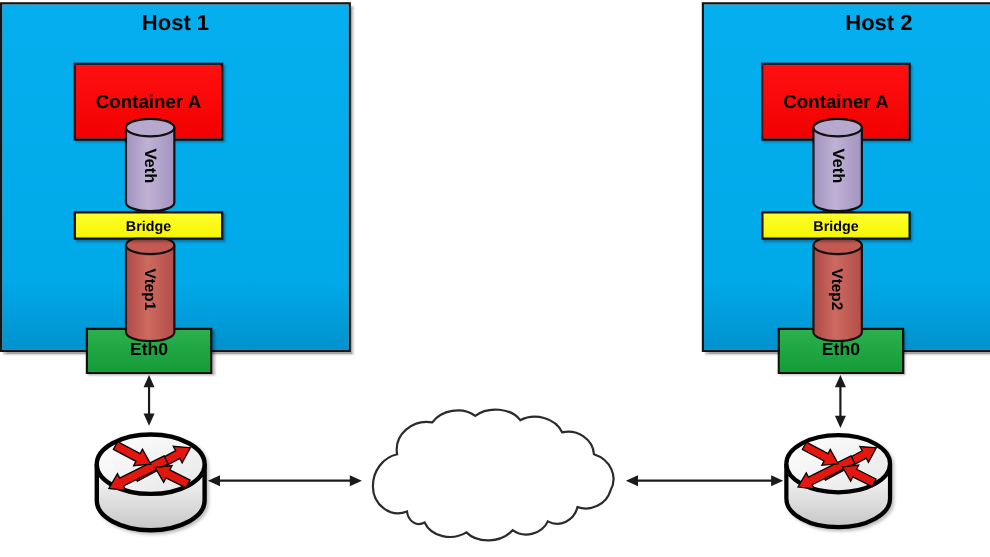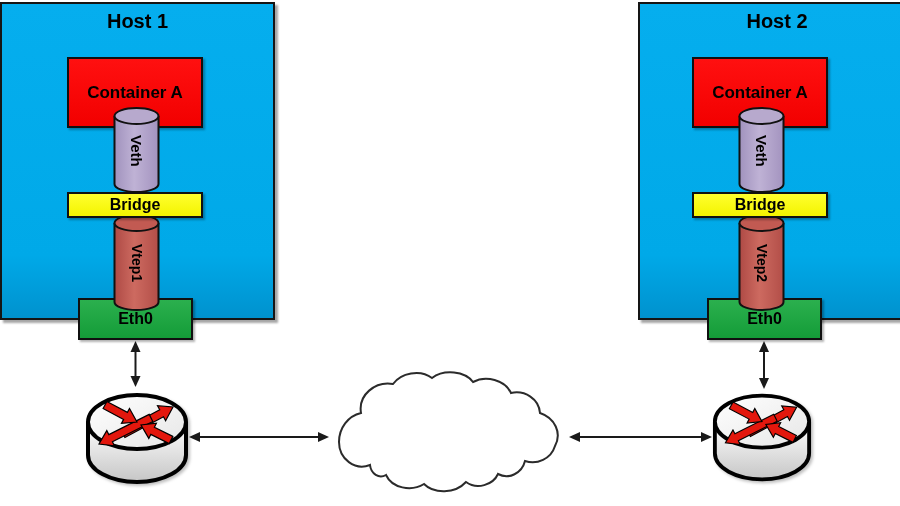--- a/index.html
+++ b/index.html
@@ -7,39 +7,40 @@
     width:900px;height:506px;position:relative;overflow:hidden;background:#ffffff;
     font-family:"Liberation Sans", sans-serif;color:#000;
   }
   
   .host{
     position:absolute;
     background:linear-gradient(180deg,#05AEEE 0%,#00A9E8 80%,#0092CE 100%);
     border:2px solid #151515;
     box-shadow:3px 3px 2px rgba(0,0,0,0.35);
     z-index:1;
+    padding-left:44px;
   }
   .host-title{
     position:absolute;top:6px;left:0;width:100%;
     text-align:center;font-size:20px;font-weight:bold;color:#000;
   }
   
   .box{
     position:absolute;display:flex;align-items:center;justify-content:center;
     font-weight:bold;border:2px solid #101010;box-sizing:border-box;
     box-shadow:2px 2px 2px rgba(0,0,0,0.3);
   }
   .container-box{
     background:linear-gradient(180deg,#FF1010,#F20000);
     color:#000;font-size:17px;z-index:2;
     align-items:center;
   }
   .bridge-box{
     background:linear-gradient(180deg,#FFFF2E,#F4F400);
-    font-size:16px;z-index:6;
+    font-size:13px;z-index:6;
   }
   .eth-box{
     background:linear-gradient(180deg,#2BB04E,#149C38);
     font-size:16px;z-index:3;
   }
   
   .cyl{position:absolute;}
   .cyl svg{display:block;}
   .vlabel{
     position:absolute;inset:0;display:flex;align-items:center;justify-content:center;

